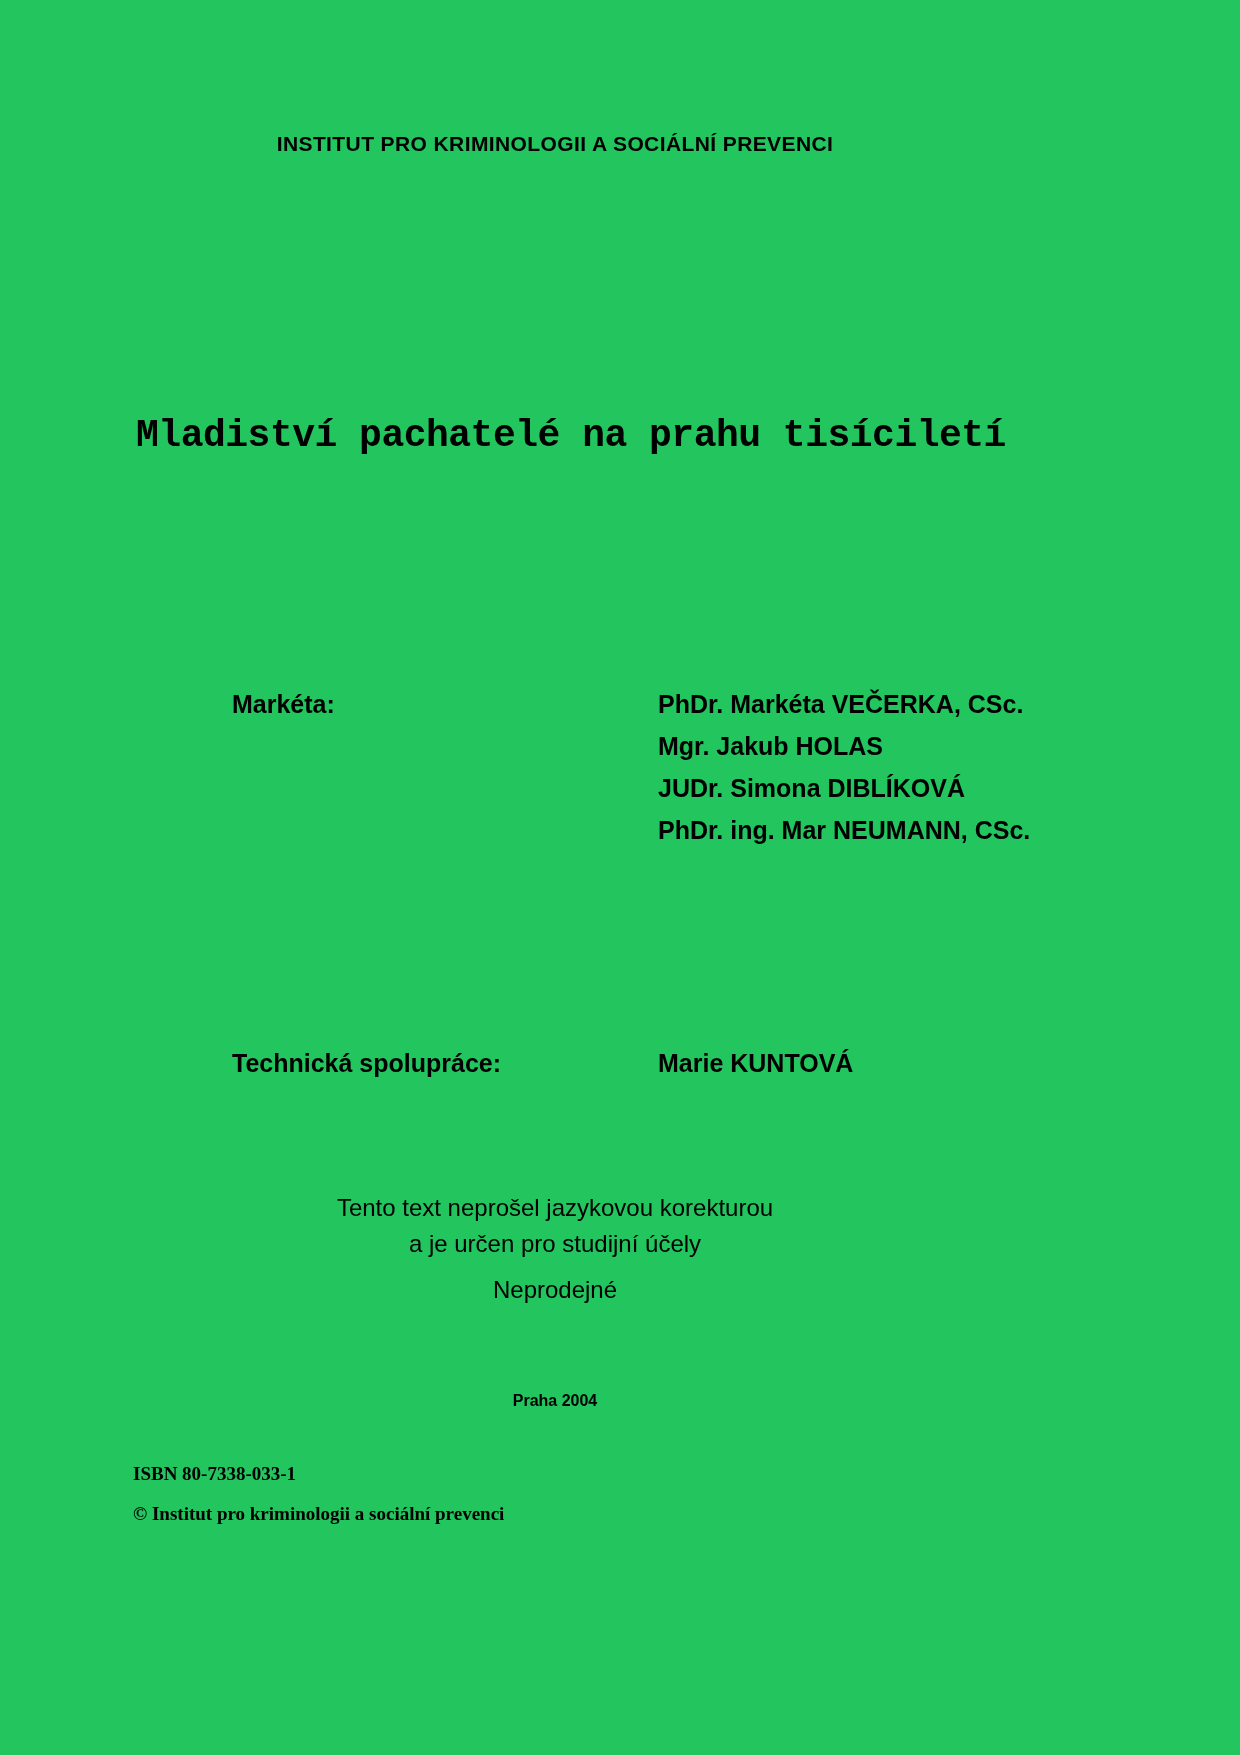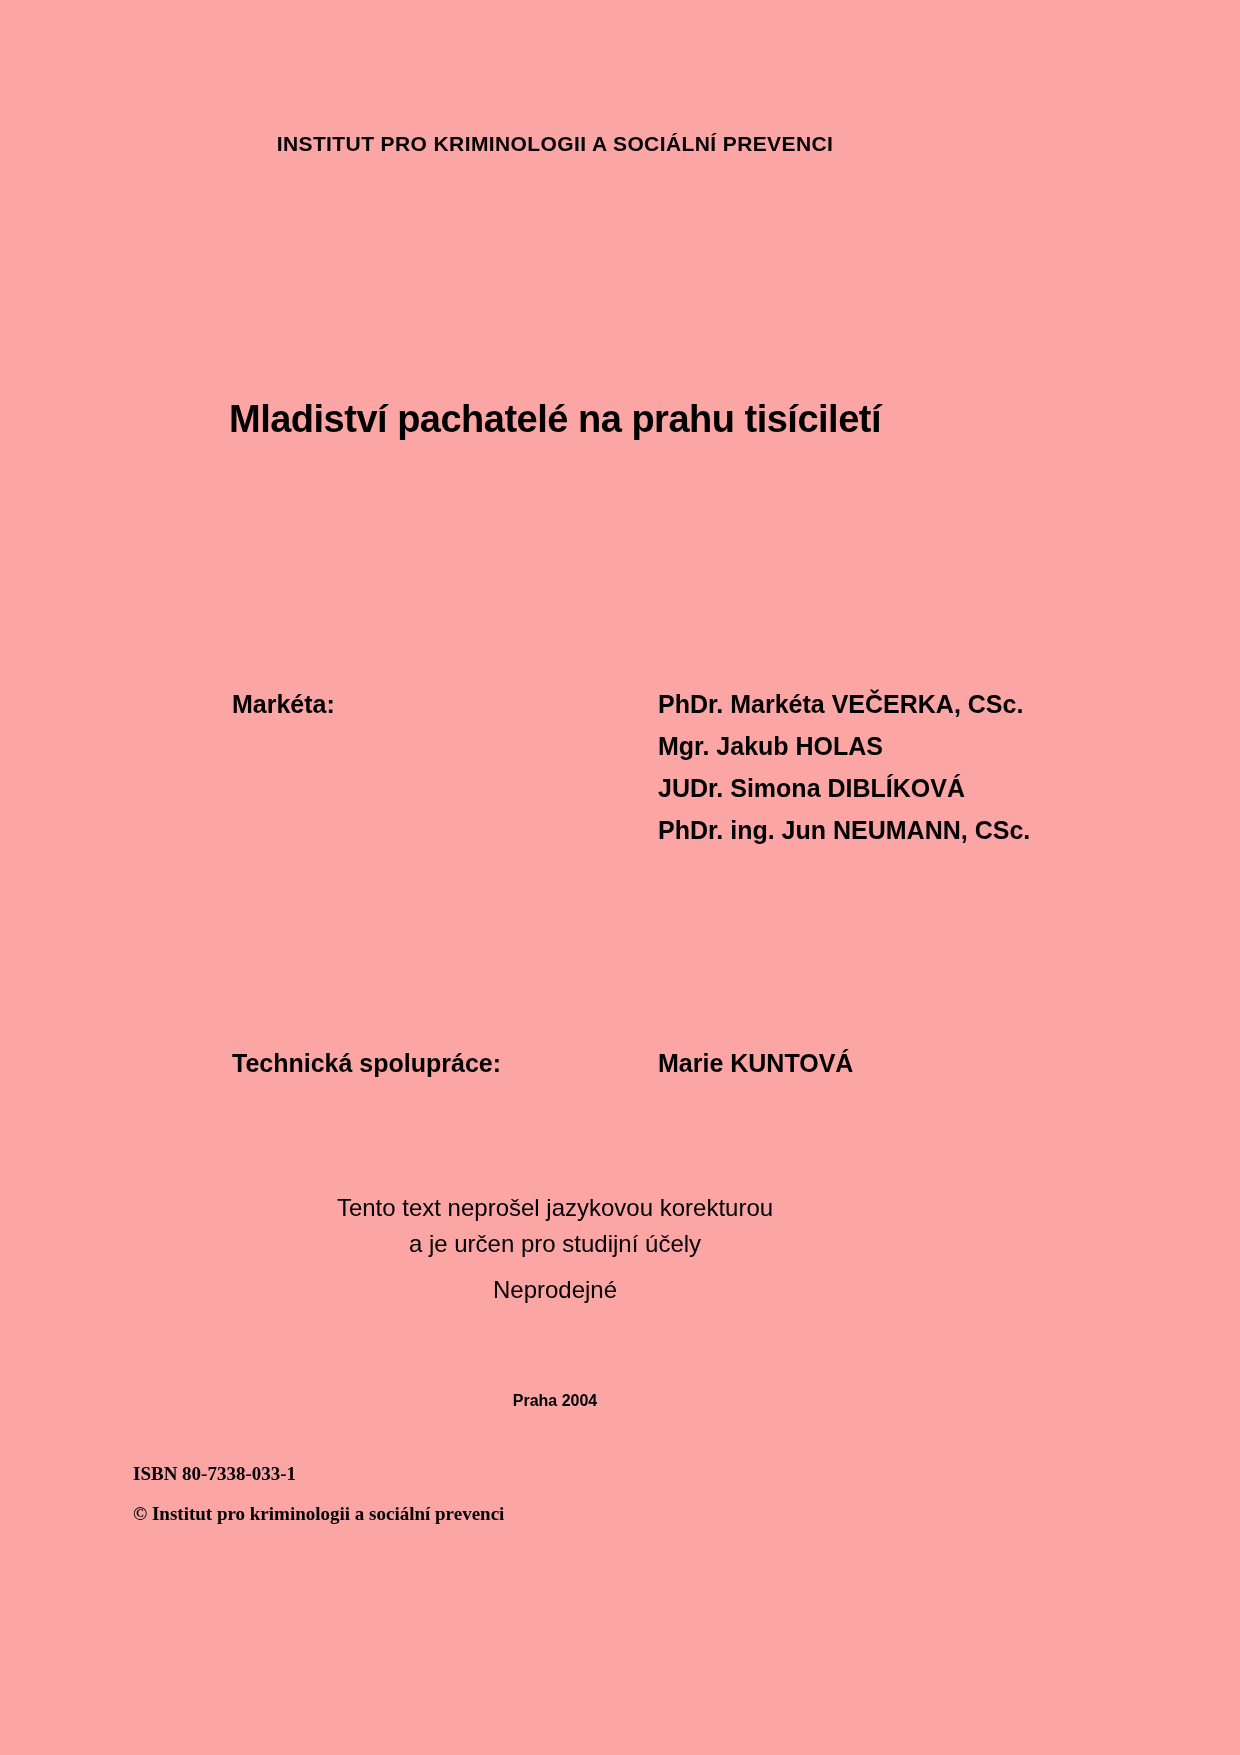--- a/index.html
+++ b/index.html
@@ -5,21 +5,21 @@
 <style>
   html, body {
     margin: 0;
     padding: 0;
     background: #ffffff;
   }
   .page {
     position: relative;
     width: 1240px;
     height: 1755px;
-    background: #fca5a5;
+    background: #22c55e;
     color: #000000;
     font-family: "Liberation Sans", sans-serif;
     overflow: hidden;
   }
   .centered-band {
     position: absolute;
     left: 100px;
     width: 910px;
     text-align: center;
   }
@@ -84,29 +84,29 @@
     margin-top: 6px;
   }
 </style>
 </head>
 <body>
 
 <div class="page">
 
   <div class="centered-band institute-header">INSTITUT PRO KRIMINOLOGII A SOCIÁLNÍ PREVENCI</div>
 
-  <h1 class="centered-band doc-title" style="margin:0; font-weight:bold;">Mladiství pachatelé na prahu tisíciletí</h1>
+  <h1 class="centered-band doc-title" style="margin:16px; font-weight:bold;font-family:Liberation Mono, monospace;">Mladiství pachatelé na prahu tisíciletí</h1>
 
   <div class="field-label authors-row">Markéta:</div>
 
   <div class="field-value authors-row">
     <div>PhDr. Markéta VEČERKA, CSc.</div>
     <div>Mgr. Jakub HOLAS</div>
     <div>JUDr. Simona DIBLÍKOVÁ</div>
-    <div>PhDr. ing. Jun NEUMANN, CSc.</div>
+    <div>PhDr. ing. Mar NEUMANN, CSc.</div>
   </div>
 
   <div class="field-label tech-row">Technická spolupráce:</div>
 
   <div class="field-value tech-row">Marie KUNTOVÁ</div>
 
   <div class="centered-band note-block">
     <div>Tento text neprošel jazykovou korekturou</div>
     <div>a je určen pro studijní účely</div>
   </div>

